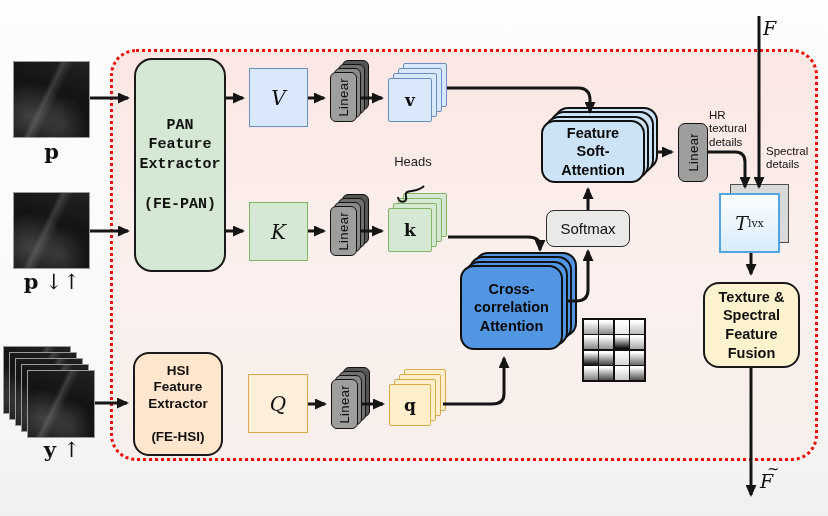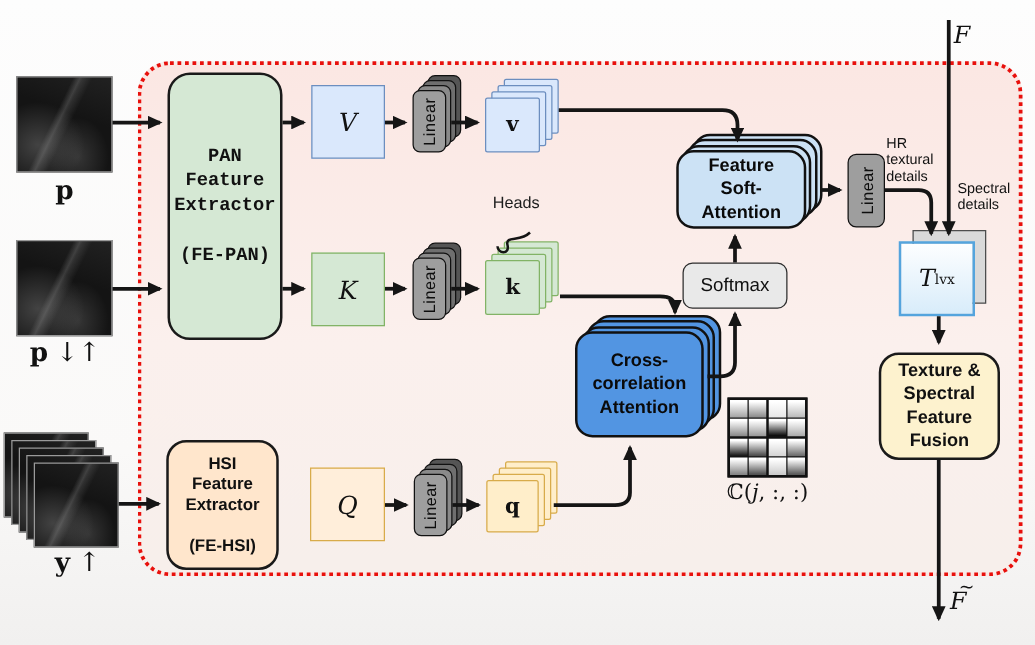--- a/index.html
+++ b/index.html
@@ -169,21 +169,20 @@
       <div class="gcell" style="background: linear-gradient(rgb(255, 255, 255) 10%, rgb(174, 174, 174) 95%);"></div>
       <div class="gcell" style="background: linear-gradient(rgb(255, 255, 255) 10%, rgb(28, 28, 28) 95%);"></div>
       <div class="gcell" style="background: linear-gradient(rgb(255, 255, 255) 10%, rgb(79, 79, 79) 95%);"></div>
       <div class="gcell" style="background: linear-gradient(rgb(255, 255, 255) 10%, rgb(214, 214, 214) 95%);"></div>
       <div class="gcell" style="background: linear-gradient(rgb(255, 255, 255) 10%, rgb(111, 111, 111) 95%);"></div>
       <div class="gcell" style="background: linear-gradient(rgb(255, 255, 255) 10%, rgb(135, 135, 135) 95%);"></div>
       <div class="gcell" style="background: linear-gradient(rgb(255, 255, 255) 10%, rgb(82, 82, 82) 95%);"></div>
       <div class="gcell" style="background: linear-gradient(rgb(255, 255, 255) 10%, rgb(204, 204, 204) 95%);"></div>
       <div class="gcell" style="background: linear-gradient(rgb(255, 255, 255) 10%, rgb(90, 90, 90) 95%);"></div>
     </div>
-  <div class="abs mathlbl" style="left:568px;top:384px;width:92px;text-align:center;font-size:17px;"><span>ℂ(</span><span style="font-style:italic;">j</span><span>, :, :)</span></div>
 
   <div class="abs tback" style="left:730px;top:184px;width:59px;height:59px;"></div>
   <div class="abs flexc tfront" style="left:719px;top:193px;width:61px;height:60px;">
     <span class="mathlbl" style="font-size:19px;font-style:italic;">T</span>
       <sup class="mathlbl" style="font-size:11px;">lvx</sup>
   </div>
 
   <div class="abs flexc proc fusion pre" style="left:703px;top:282px;width:97px;height:86px;font-size:14.5px;line-height:1.28;">Texture &amp;
 Spectral
 Feature

